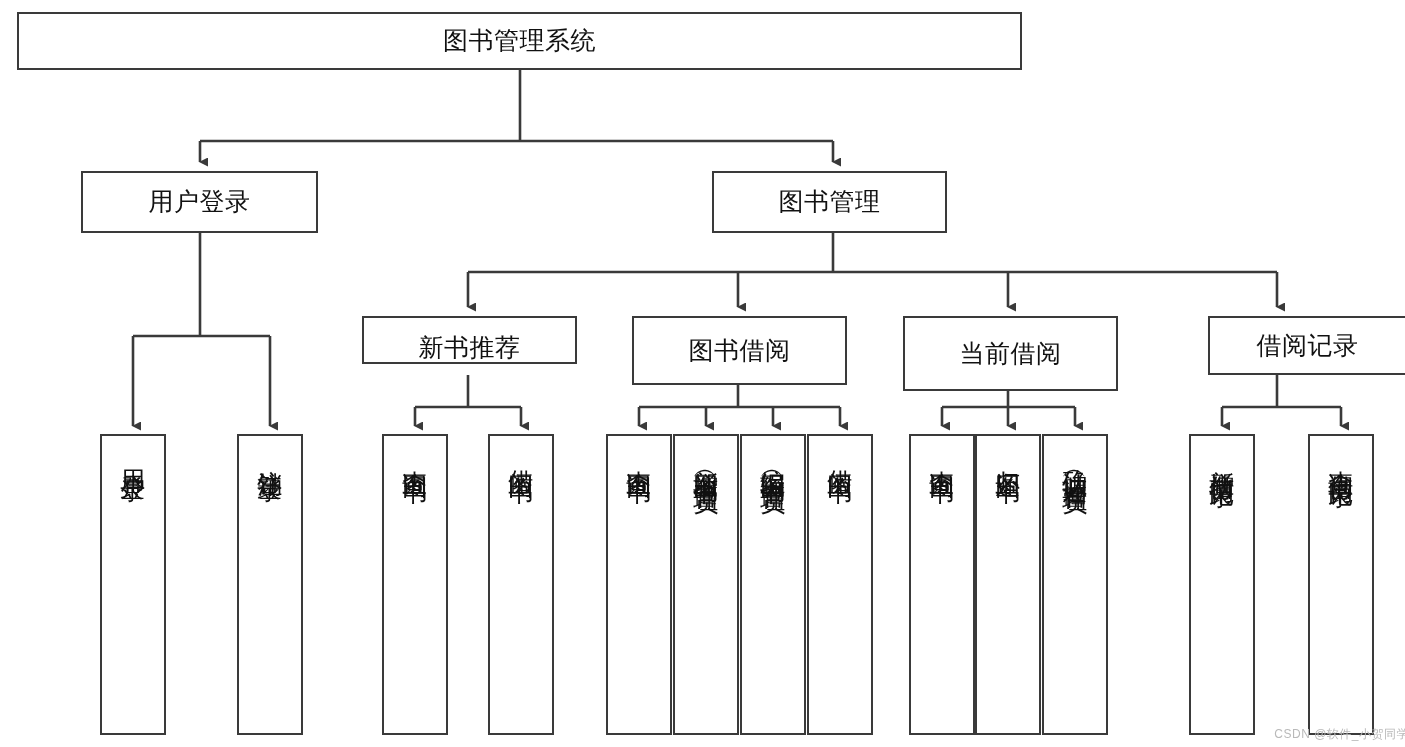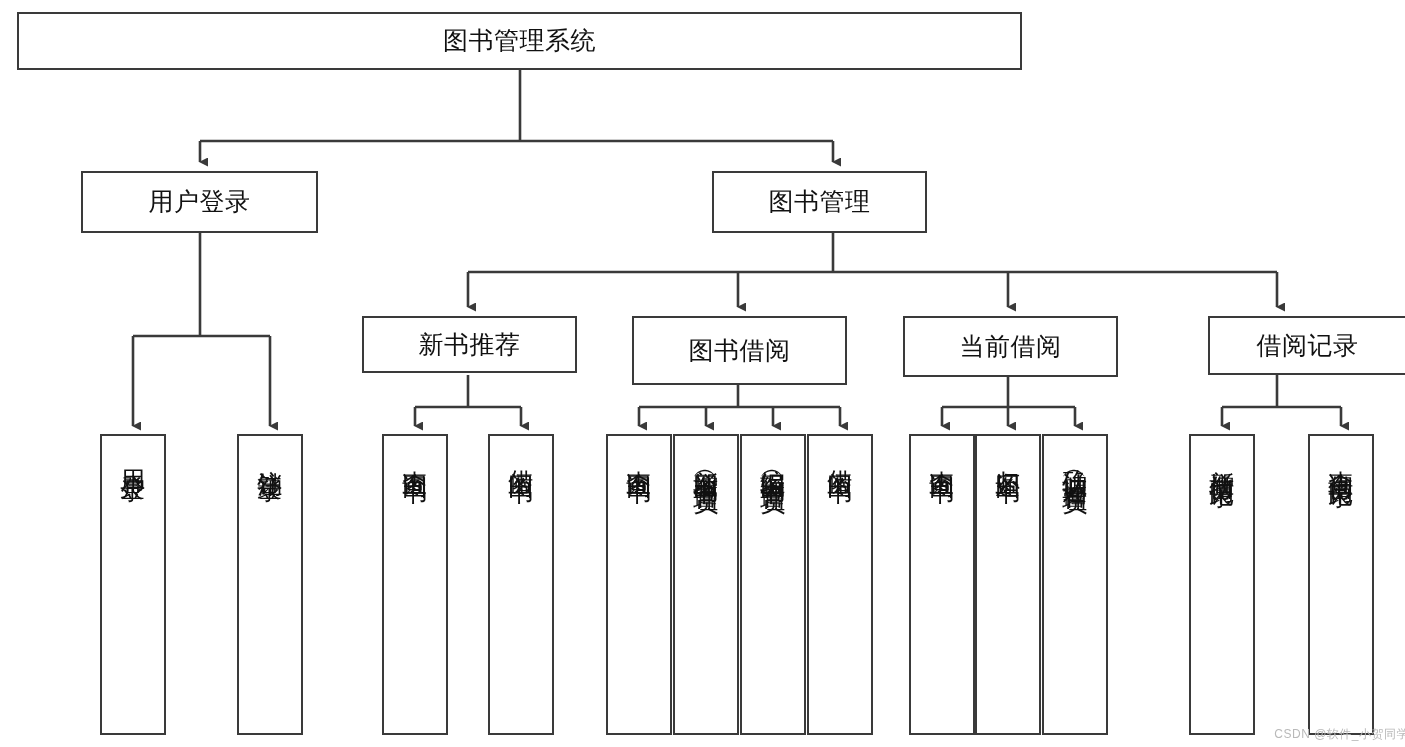--- a/index.html
+++ b/index.html
@@ -129,31 +129,31 @@
     </g>
   </svg>
 
   <div class="node root horiz" style="left:17px; top:12px; width:1005px; height:58px;">
     <span class="node-label">图书管理系统</span>
   </div>
 
   <div class="node horiz" style="left:81px; top:171px; width:237px; height:62px;">
     <span class="node-label">用户登录</span>
   </div>
-  <div class="node horiz" style="left:712px; top:171px; width:215px; height:62px;">
+  <div class="node horiz" style="left:712px; top:171px; width:235px; height:62px;">
     <span class="node-label">图书管理</span>
   </div>
 
-  <div class="node horiz" style="left:362px; top:316px; width:215px; height:57px;">
+  <div class="node horiz" style="left:362px; top:316px; width:215px; height:48px;align-items:flex-end;">
     <span class="node-label">新书推荐</span>
   </div>
   <div class="node horiz" style="left:632px; top:316px; width:215px; height:69px;">
     <span class="node-label">图书借阅</span>
   </div>
-  <div class="node horiz" style="left:903px; top:316px; width:215px; height:61px;justify-content:center;">
+  <div class="node horiz" style="left:903px; top:316px; width:215px; height:75px;justify-content:center;">
     <span class="node-label">当前借阅</span>
   </div>
   <div class="node horiz" style="left:1208px; top:316px; width:199px; height:59px;">
     <span class="node-label">借阅记录</span>
   </div>
 
   <div class="node vert" style="left:100px; top:434px; width:66px; height:301px;">
     <span class="node-label">用户登录</span>
   </div>
   <div class="node vert" style="left:237px; top:434px; width:66px; height:301px;">

